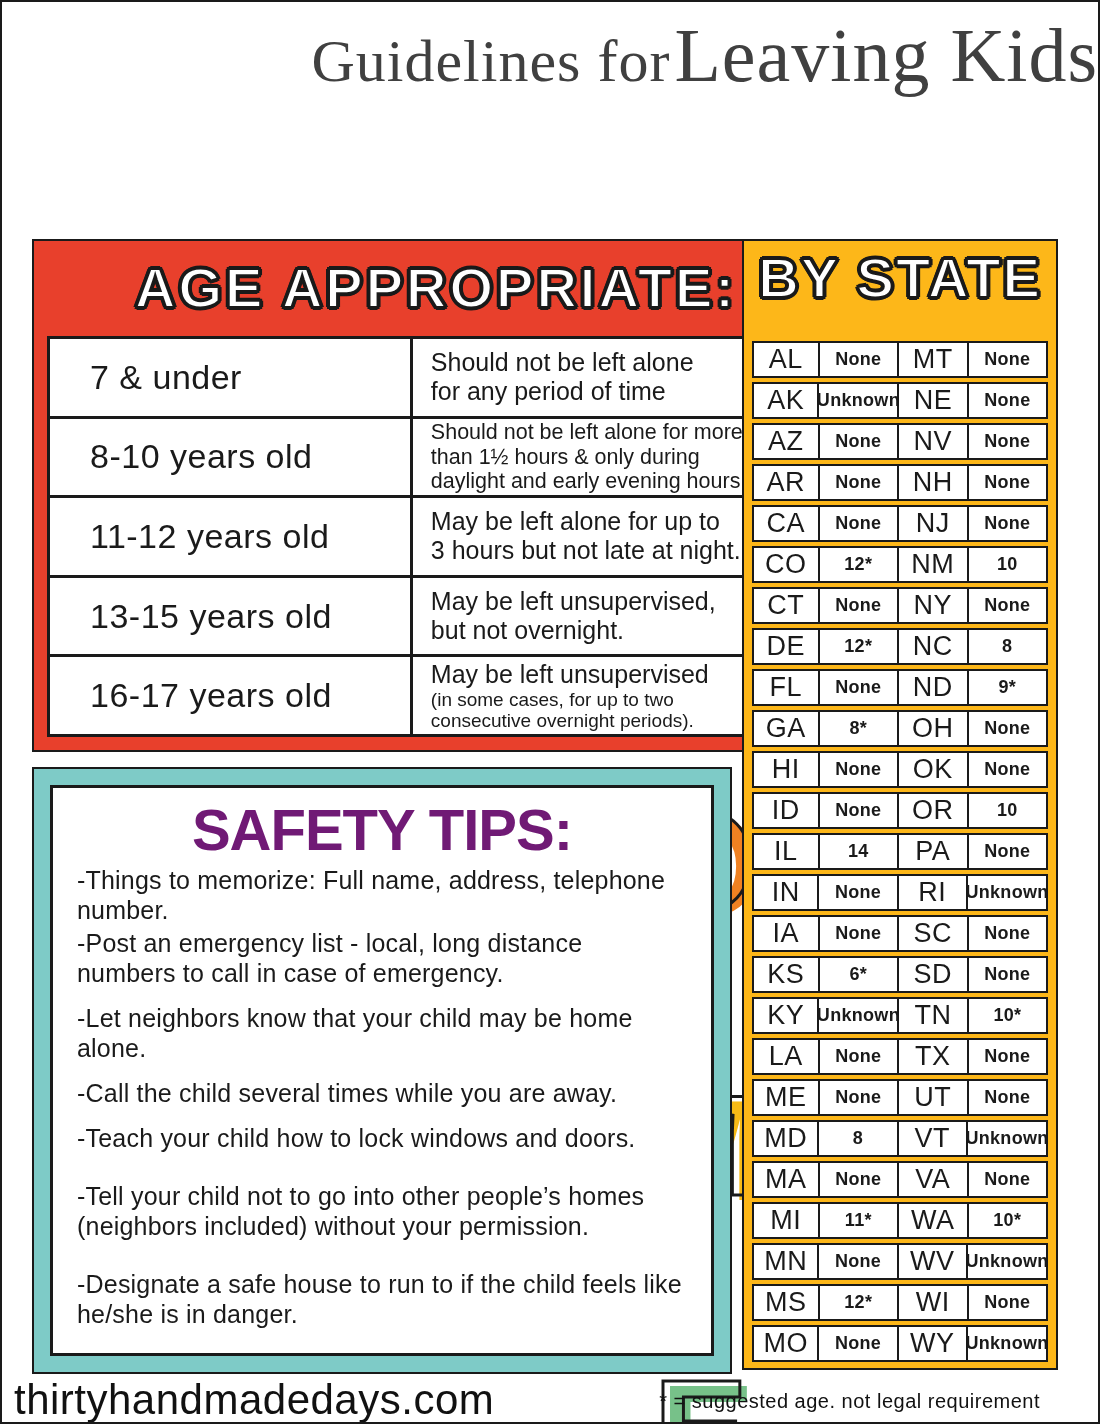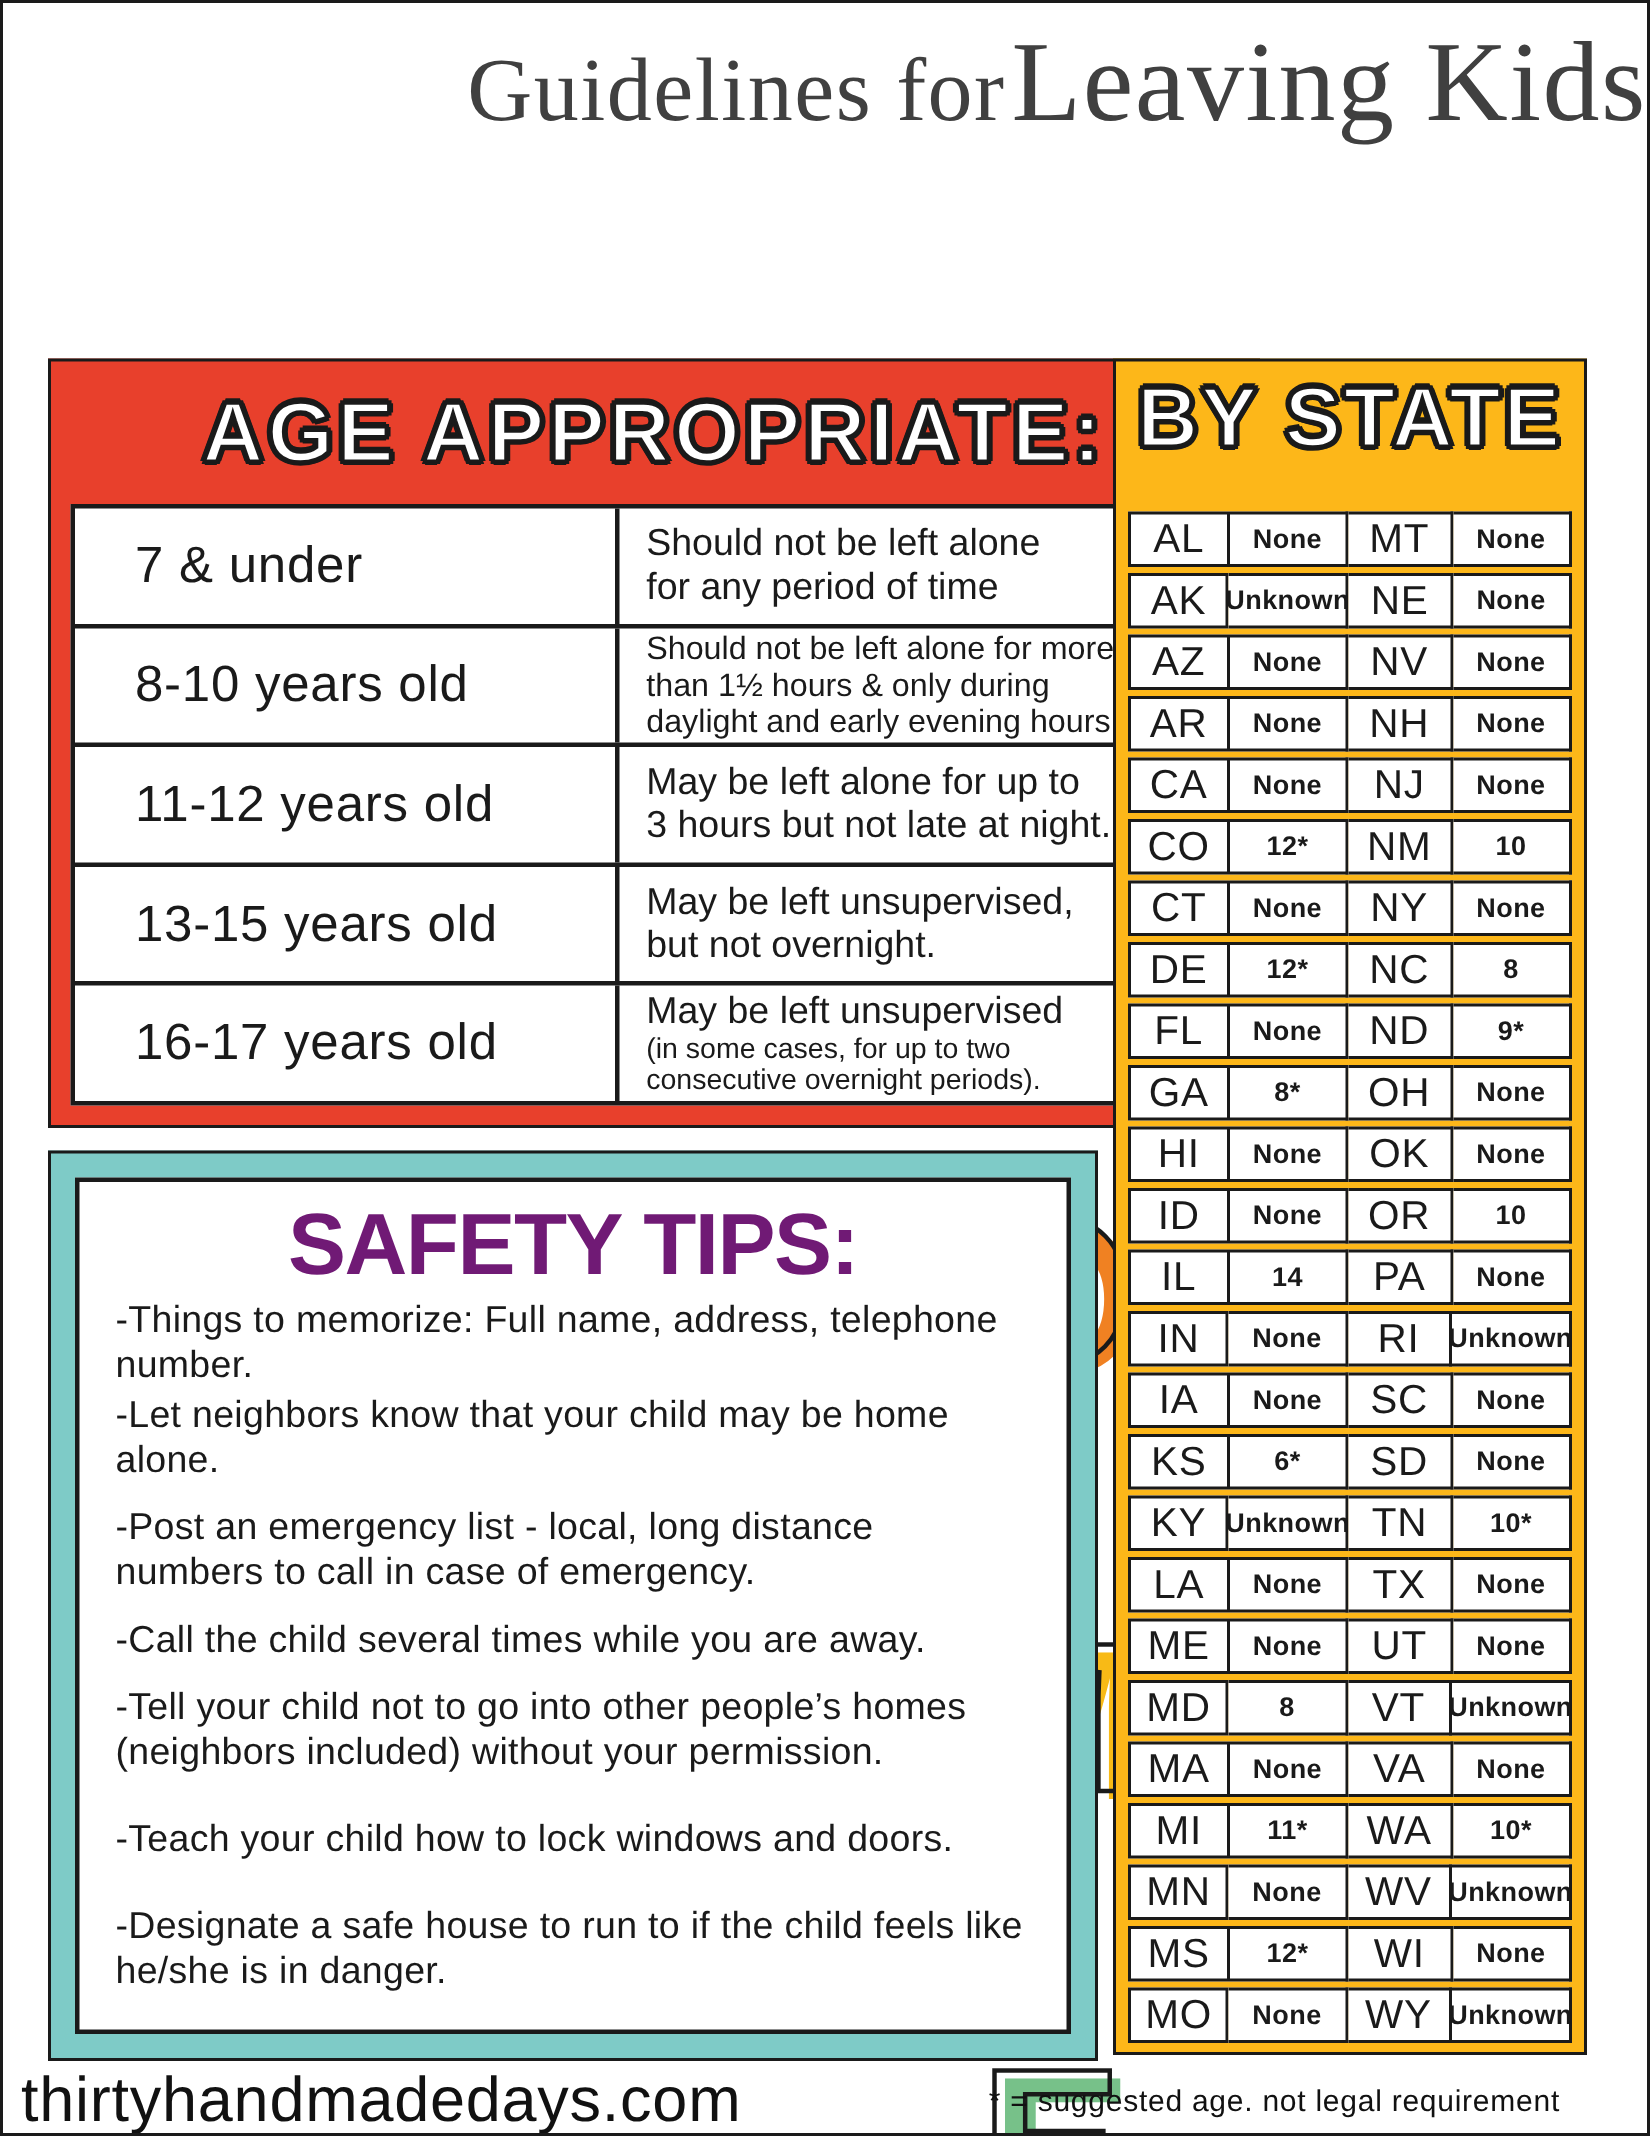--- a/index.html
+++ b/index.html
@@ -210,29 +210,29 @@
       </div>
   </section>
 
   <section class="safety-box">
     <div class="safety-inner">
       <h2 class="safety-title">SAFETY TIPS:</h2>
       <div class="tips">
 
           <div class="tip">-Things to memorize: Full name, address, telephone number.</div>
 
+          <div class="tip">-Post an emergency list - local, long distance numbers to call in case of emergency.</div>
+
           <div class="tip">-Let neighbors know that your child may be home alone.</div>
 
-          <div class="tip">-Post an emergency list - local, long distance numbers to call in case of emergency.</div>
-
           <div class="tip">-Call the child several times while you are away.</div>
 
+          <div class="tip">-Teach your child how to lock windows and doors.</div>
+
           <div class="tip">-Tell your child not to go into other people’s homes (neighbors included) without your permission.</div>
-
-          <div class="tip">-Teach your child how to lock windows and doors.</div>
 
           <div class="tip">-Designate a safe house to run to if the child feels like he/she is in danger.</div>
 
         </div>
     </div>
   </section>
 
   <aside class="state-box">
     <h2 class="state-title outlined">BY STATE</h2>
     <div class="state-table">

